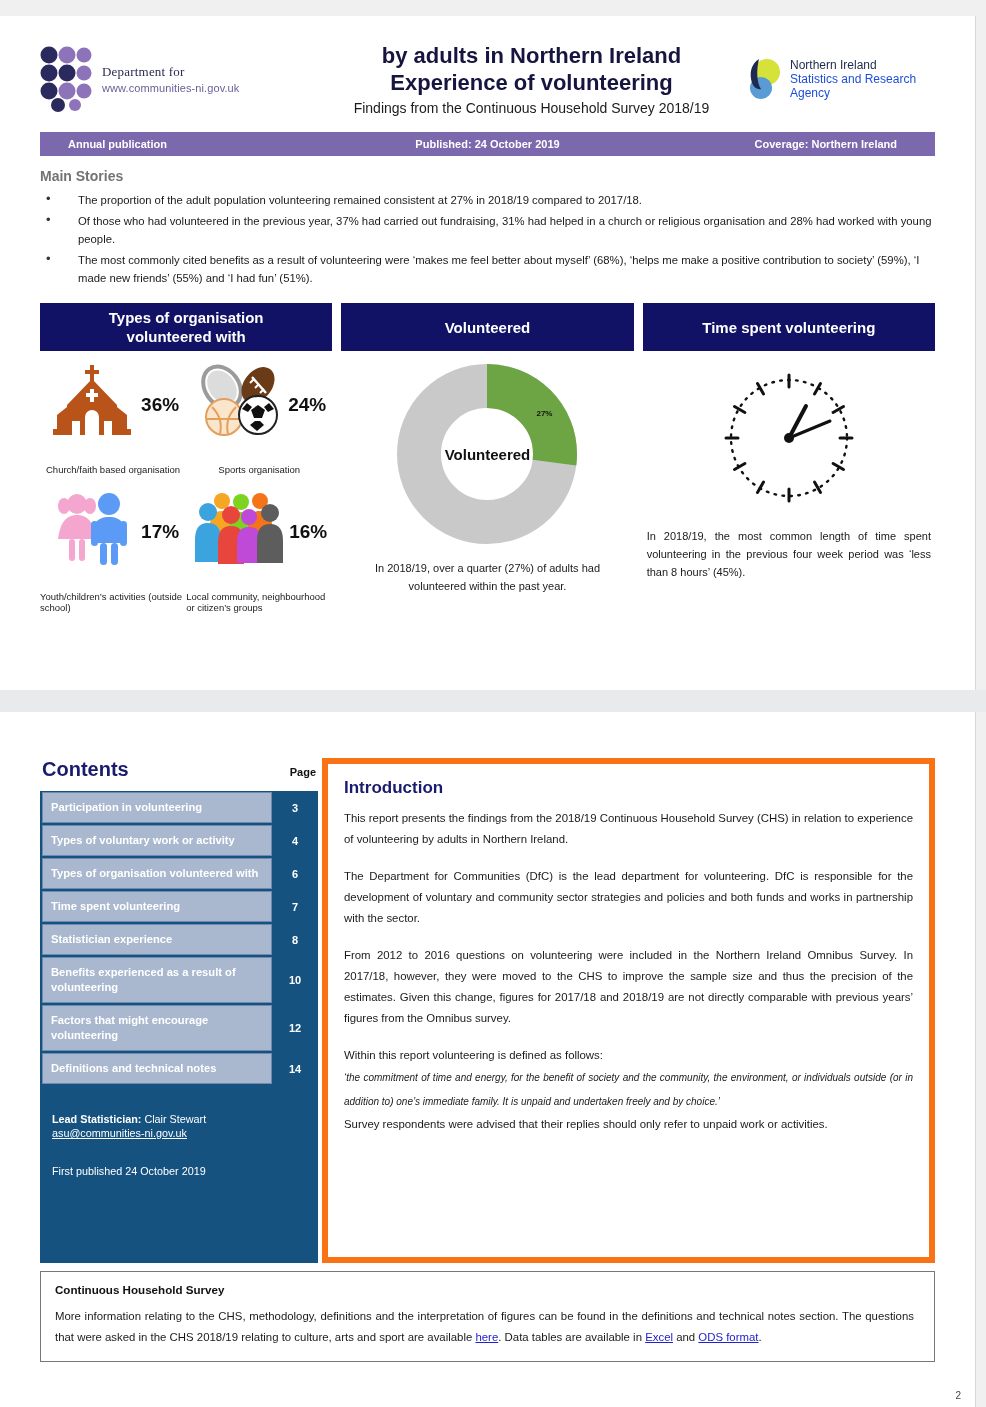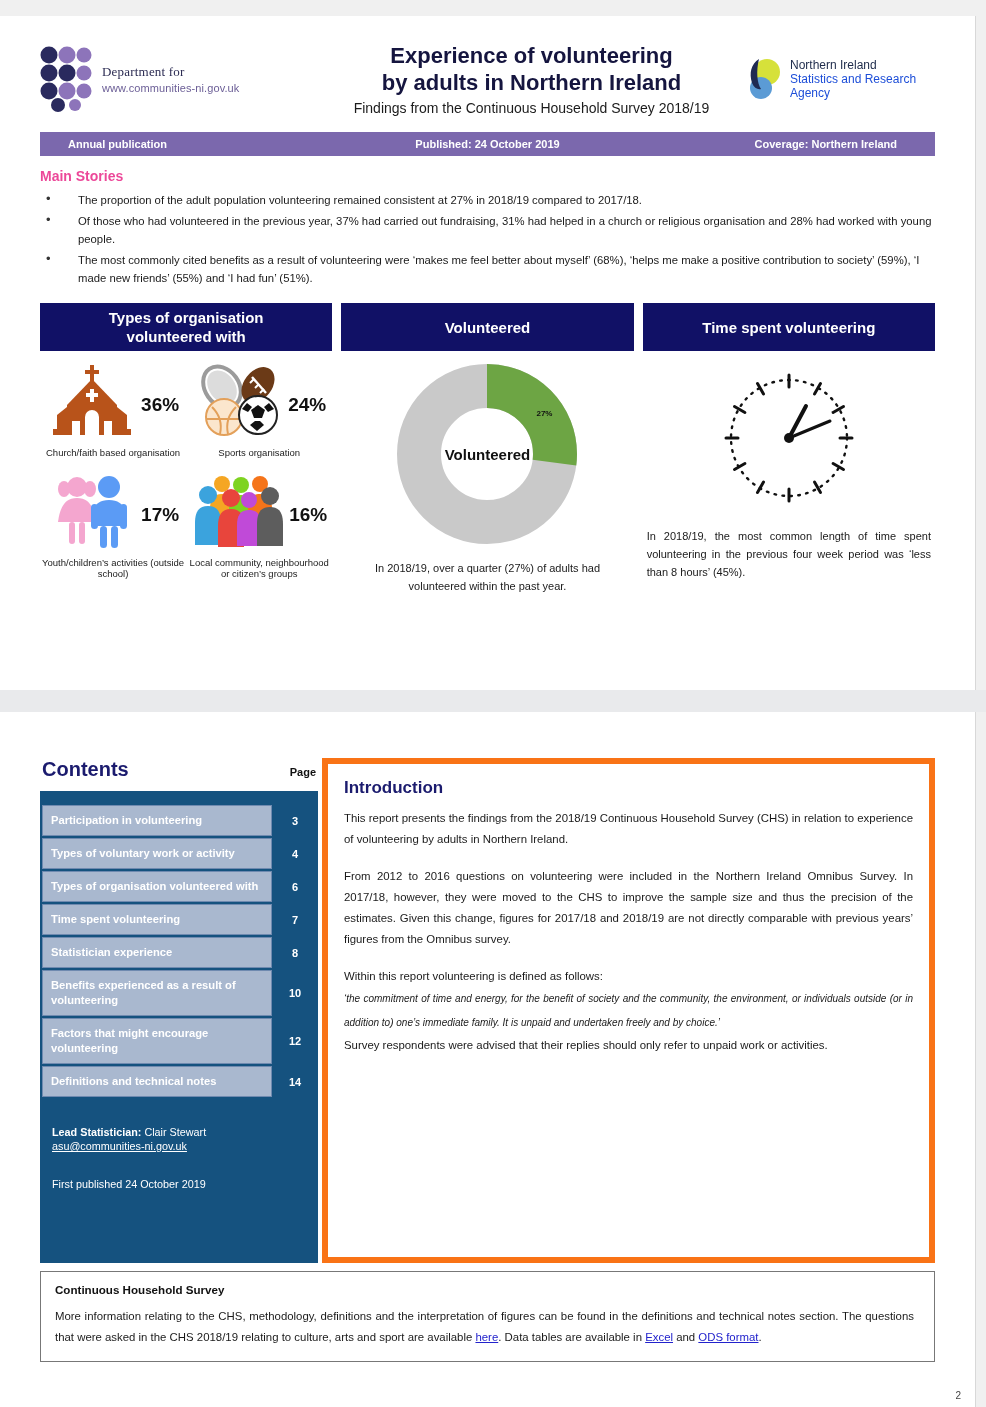--- a/index.html
+++ b/index.html
@@ -64,21 +64,21 @@
     font-size: 11px;
     font-weight: bold;
     position: relative;
   }
   .banner-left { position: absolute; left: 28px; }
   .banner-mid { position: absolute; left: 50%; transform: translateX(-50%); }
   .banner-right { position: absolute; right: 38px; }
 
   
   .stories { margin: 12px 40px 0 40px; }
-  .stories h2 { font-size: 14px; color: #ec4899; font-weight: bold; margin-bottom: 7px; }
+  .stories h2 { font-size: 14px; color: #737373; font-weight: bold; margin-bottom: 7px; }
   .stories ul { list-style: none; }
   .stories li {
     position: relative;
     padding-left: 38px;
     font-size: 11.3px;
     line-height: 18px;
     color: #1a1a1a;
     margin-bottom: 3px;
   }
   .stories li:before {
@@ -105,21 +105,21 @@
     padding: 0 6px;
   }
   .panel-body { padding-top: 12px; }
 
   
   .org-grid { display: flex; flex-wrap: wrap; }
   .org-cell { width: 50%; display: flex; flex-direction: column; align-items: center; }
   .org-art { display: flex; align-items: flex-start; justify-content: center; height: 84px; }
   .org-pct { font-size: 19px; font-weight: bold; color: #111; align-self: center; margin-left: 2px; }
   .org-label {
-    font-size: 9.5px; color: #222; text-align: center; line-height: 11.5px; margin-top: 0;
+    font-size: 9.5px; color: #222; line-height: 11.5px; margin-top: 17px;
   }
   .org-cell.row2 { margin-top: 14px; }
 
   
   .donut-wrap { display: flex; flex-direction: column; align-items: center; }
   .donut { position: relative; width: 182px; height: 182px; }
   .donut-center-label {
     position: absolute; left: 0; right: 0; top: 50%;
     transform: translateY(-50%);
     text-align: center;
@@ -137,21 +137,21 @@
 
   
   .clock-wrap { display: flex; flex-direction: column; align-items: center; }
 
   
   .p2-inner { padding: 46px 40px 0 40px; display: flex; }
   .contents-col { width: 278px; flex: 0 0 278px; }
   .contents-head { display: flex; align-items: flex-end; justify-content: space-between; padding: 0 2px 10px 2px; }
   .contents-title { font-size: 20px; font-weight: bold; color: #1b1b6e; }
   .contents-page-lbl { font-size: 11px; font-weight: bold; color: #111; padding-bottom: 3px; }
-  .contents-box { background: #15527f; padding: 14px 0 0 0; min-height: 472px; }
+  .contents-box { background: #15527f; padding: 1px 0 0 0; min-height: 472px; }
   .toc-row { display: flex; align-items: stretch; margin: 0 0 2px 2px; }
   .toc-label {
     flex: 1;
     background: #a9b8cf;
     color: #ffffff;
     font-size: 11.2px;
     font-weight: bold;
     line-height: 15px;
     padding: 7px 8px;
     border: 1px solid #6f8ab0;
@@ -228,22 +228,22 @@
           </g>
         </svg>
       </div>
       <div class="dfc-text">
         <div class="dfc-dept">Department for</div>
         <div class="dfc-url">www.communities-ni.gov.uk</div>
       </div>
     </div>
 
     <div class="title-block">
+      <div class="title-main">by adults in Northern Ireland</div>
       <div class="title-main">Experience of volunteering</div>
-      <div class="title-main">by adults in Northern Ireland</div>
       <div class="title-sub">Findings from the Continuous Household Survey 2018/19</div>
     </div>
 
     <div class="nisra-logo">
       <div class="nisra-mark">
         <svg width="38" height="44" viewBox="0 0 38 44">
           <circle cx="22" cy="15" r="13" fill="#d6e13a"></circle>
           <circle cx="16" cy="31" r="11" fill="#5b9bd5"></circle>
           <path d="M14 2 C6 7 4 16 7 26 C9 31 13 33 16 32 C12 26 11 14 14 2 Z" fill="#1f2a52"></path>
         </svg>
@@ -507,20 +507,21 @@
           </div>
           <a class="toc-email" href="#">asu@communities-ni.gov.uk</a>
           <div class="toc-pub">First published 24 October 2019</div>
         </div>
       </div>
     </div>
 
     <div class="intro-col">
       <div class="intro-title">Introduction</div>
       <div class="intro-p">This report presents the findings from the 2018/19 Continuous Household Survey (CHS) in relation to experience of volunteering by adults in Northern Ireland.</div>
+      <div class="intro-p">The Department for Communities (DfC) is the lead department for volunteering. DfC is responsible for the development of voluntary and community sector strategies and policies and both funds and works in partnership with the sector.</div>
       <div class="intro-p">From 2012 to 2016 questions on volunteering were included in the Northern Ireland Omnibus Survey. In 2017/18, however, they were moved to the CHS to improve the sample size and thus the precision of the estimates. Given this change, figures for 2017/18 and 2018/19 are not directly comparable with previous years’ figures from the Omnibus survey.</div>
       <div class="intro-p tight">Within this report volunteering is defined as follows:</div>
       <div class="intro-quote">‘the commitment of time and energy, for the benefit of society and the community, the environment, or individuals outside (or in addition to) one’s immediate family. It is unpaid and undertaken freely and by choice.’</div>
       <div class="intro-p tight">Survey respondents were advised that their replies should only refer to unpaid work or activities.</div>
     </div>
   </div>
 
   <div class="chs-box">
     <div class="chs-title">Continuous Household Survey</div>
     <div class="chs-text"><span>More information relating to the CHS, methodology, definitions and the interpretation of figures can be found in the definitions and technical notes section. The questions that were asked in the CHS 2018/19 relating to culture, arts and sport are available </span><a href="#">here</a><span>. Data tables are available in </span><a href="#">Excel</a><span> and </span><a href="#">ODS format</a><span>.</span></div>

